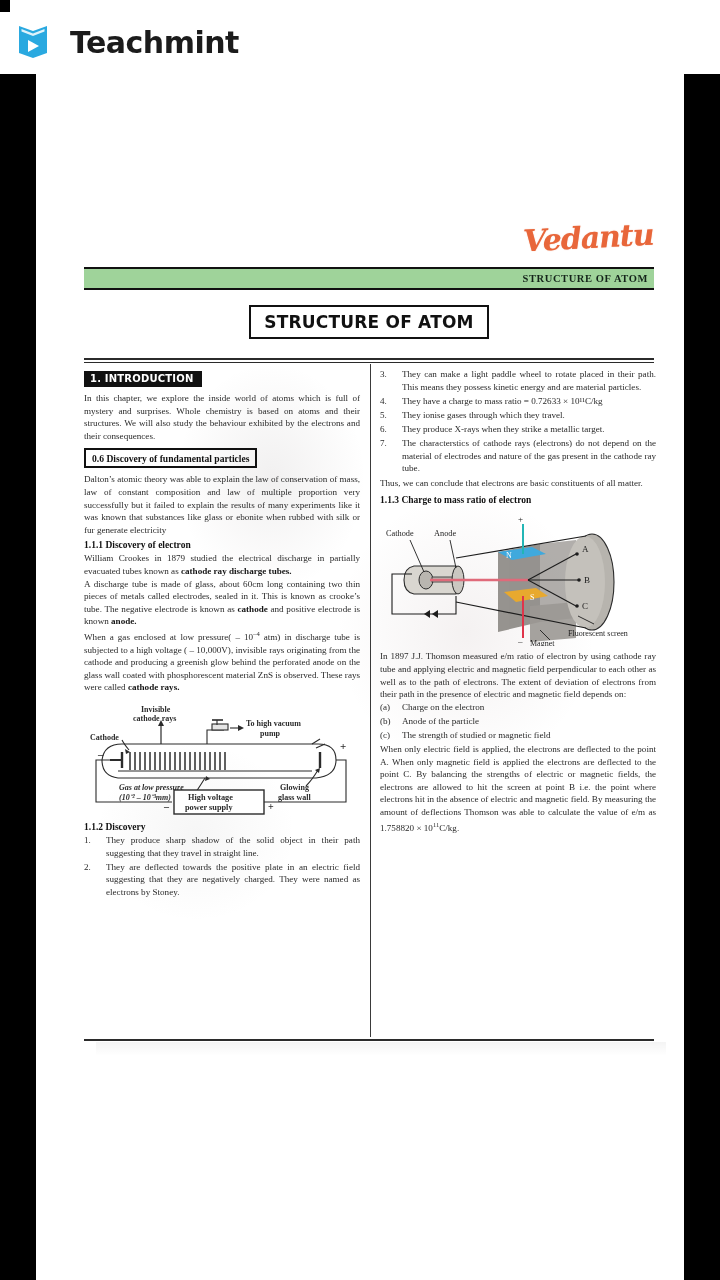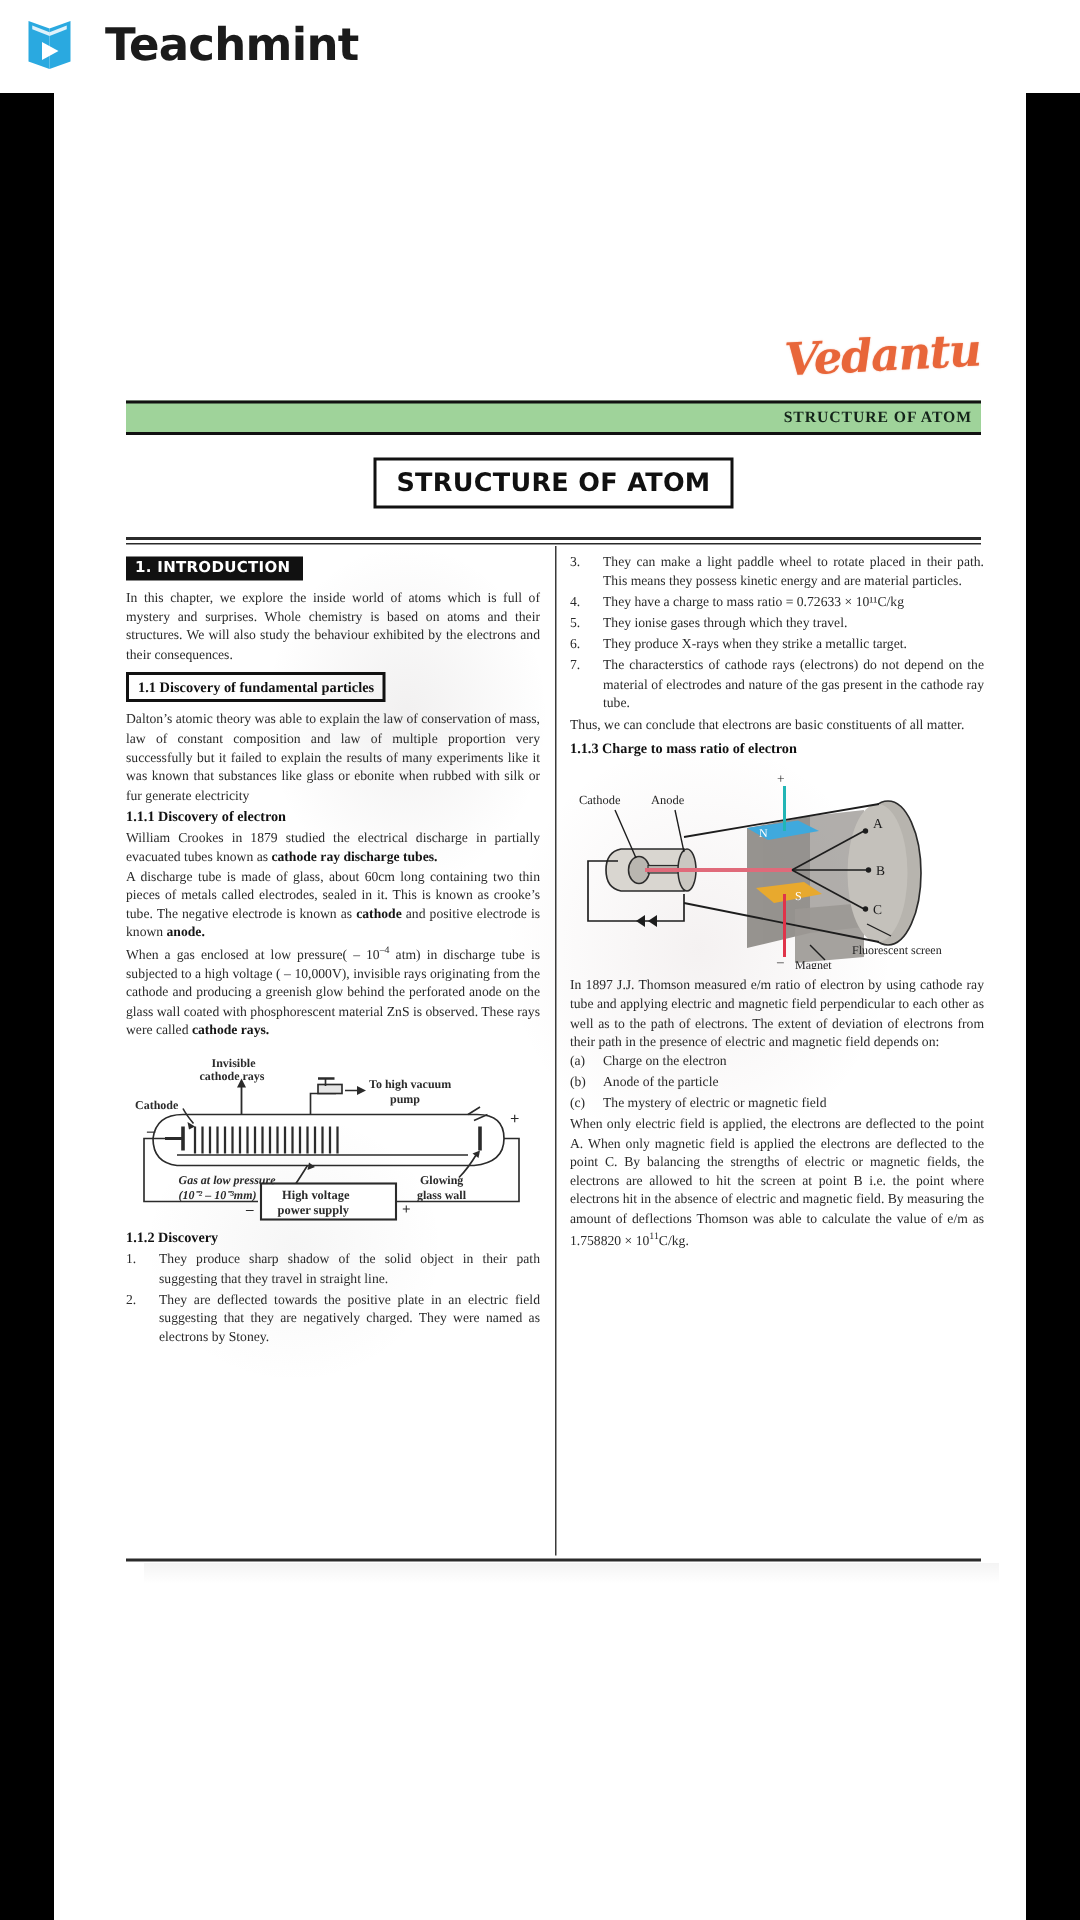--- a/index.html
+++ b/index.html
@@ -10,21 +10,21 @@
     font-family:"Liberation Serif", serif;
     -webkit-font-smoothing:antialiased;
   }
 
   
   .bar-left{position:absolute;left:0;top:62px;width:36px;height:1218px;background:#000;}
   .bar-right{position:absolute;left:684px;top:62px;width:36px;height:1218px;background:#000;}
   .bar-top-left{position:absolute;left:0;top:0;width:10px;height:62px;background:#000;}
 
   
-  .tm-header{position:absolute;left:0;top:0;width:720px;height:62px;background:#fff;display:flex;align-items:center;z-index:6;}
+  .tm-header{position:absolute;left:0;top:12px;width:720px;height:62px;background:#fff;display:flex;align-items:center;z-index:6;}
   .tm-logo{width:46px;height:46px;margin-left:10px;flex:0 0 auto;position:relative;}
   .tm-name{
     font-family:"DejaVu Sans", sans-serif;font-weight:bold;font-size:30px;
     letter-spacing:-0.5px;color:#1b1b1b;margin-left:14px;line-height:1;
   }
 
   
   .sheet{position:absolute;left:36px;top:62px;width:648px;height:1218px;background:#fff;overflow:hidden;}
 
   
@@ -151,21 +151,21 @@
     <div class="rule-top2"></div>
     <div class="rule-bottom"></div>
     <div class="vdivide"></div>
 
     <div class="col col-left">
 
       <div class="sec-head">1. INTRODUCTION</div>
 
       <div class="tx indent">In this chapter, we explore the inside world of atoms which is full of mystery and surprises. Whole chemistry is based on atoms and their structures. We will also study the behaviour exhibited by the electrons and their consequences.</div>
 
-      <div class="boxhead">1.1 Discovery of fundamental particles</div>
+      <div class="boxhead">0.6 Discovery of fundamental particles</div>
 
       <div class="tx">Dalton’s atomic theory was able to explain the law of conservation of mass, law of constant composition and law of multiple proportion very successfully but it failed to explain the results of many experiments like it was known that substances like glass or ebonite when rubbed with silk or fur generate electricity</div>
 
       <div class="subhead">1.1.1 Discovery of electron</div>
 
       <div class="tx"><span>William Crookes in 1879 studied the electrical discharge in partially evacuated tubes known as </span><span class="b">cathode ray discharge tubes.</span></div>
 
       <div class="tx"><span>A discharge tube is made of glass, about 60cm long containing two thin pieces of metals called electrodes, sealed in it. This is known as crooke’s tube. The negative electrode is known as </span><span class="b">cathode</span><span> and positive electrode is known </span><span class="b">anode.</span></div>
 
       <div class="tx"><span>When a gas enclosed at low pressure( – 10</span><sup>–4</sup><span> atm) in discharge tube is subjected to a high voltage ( – 10,000V), invisible rays originating from the cathode and producing a greenish glow behind the perforated anode on the glass wall coated with phosphorescent material ZnS is observed. These rays were called </span><span class="b">cathode rays.</span></div>
@@ -383,21 +383,21 @@
         <li>
           <span class="num">(a)</span>
           <span class="bdy">Charge on the electron</span>
         </li>
         <li>
           <span class="num">(b)</span>
           <span class="bdy">Anode of the particle</span>
         </li>
         <li>
           <span class="num">(c)</span>
-          <span class="bdy">The mystery of electric or magnetic field</span>
+          <span class="bdy">The strength of studied or magnetic field</span>
         </li>
       </ul>
 
       <div class="tx indent" style="margin-top:1px"><span>When only electric field is applied, the electrons are deflected to the point A. When only magnetic field is applied the electrons are deflected to the point C. By balancing the strengths of electric or magnetic fields, the electrons are allowed to hit the screen at point B i.e. the point where electrons hit in the absence of electric and magnetic field. By measuring the amount of deflections Thomson was able to calculate the value of e/m as 1.758820 × 10</span><sup>11</sup><span>C/kg.</span></div>
 
     </div>
   </div>
 
   <div class="bottom-shadow"></div>
 </div>

